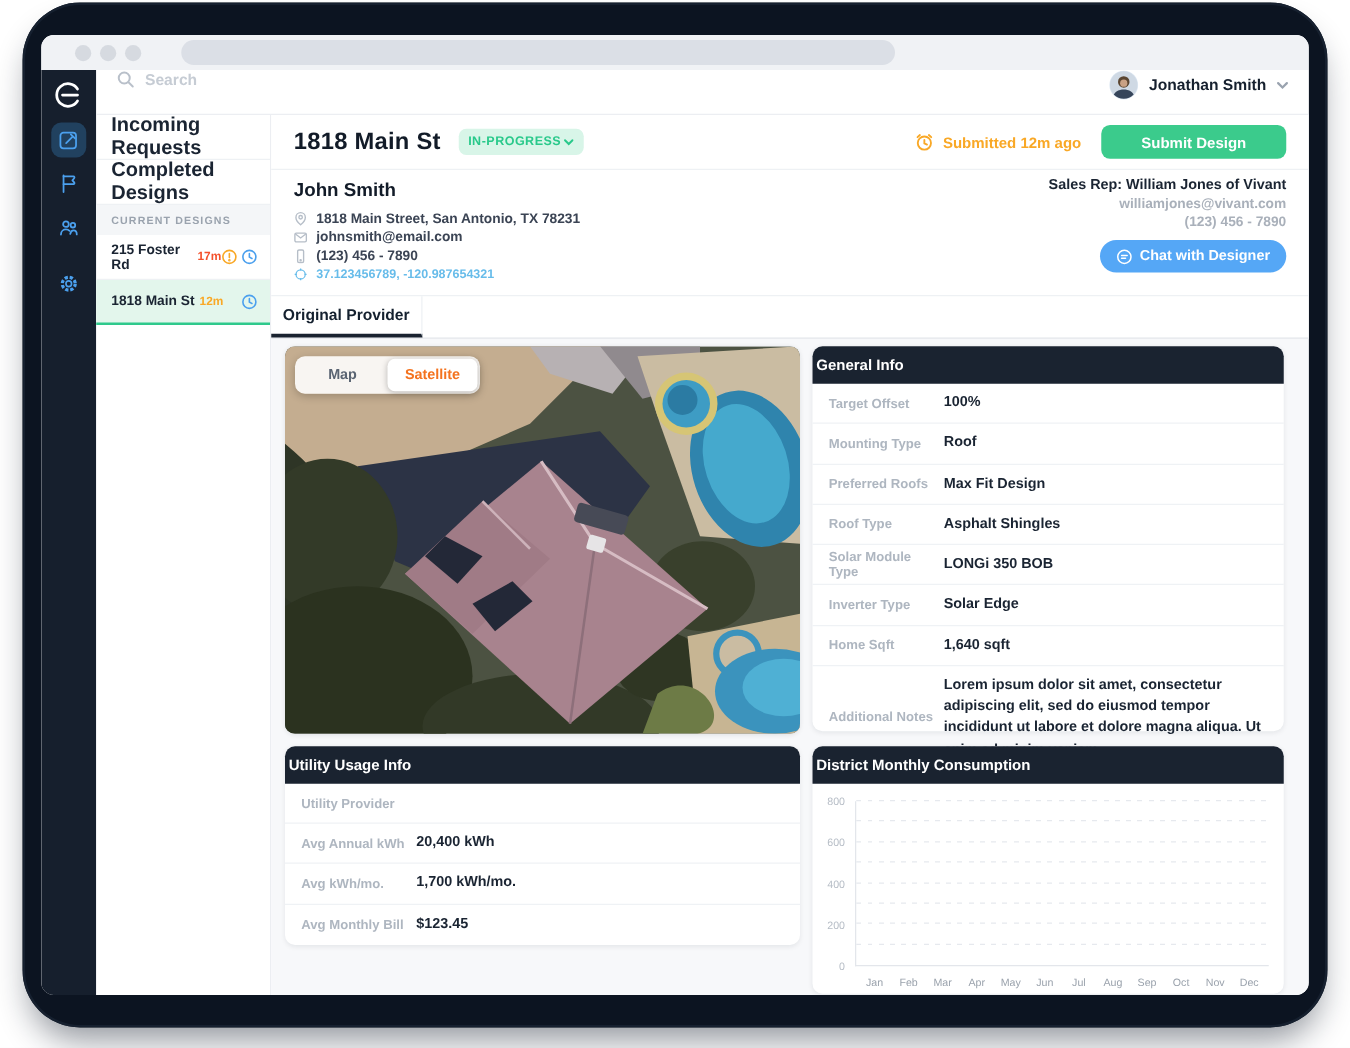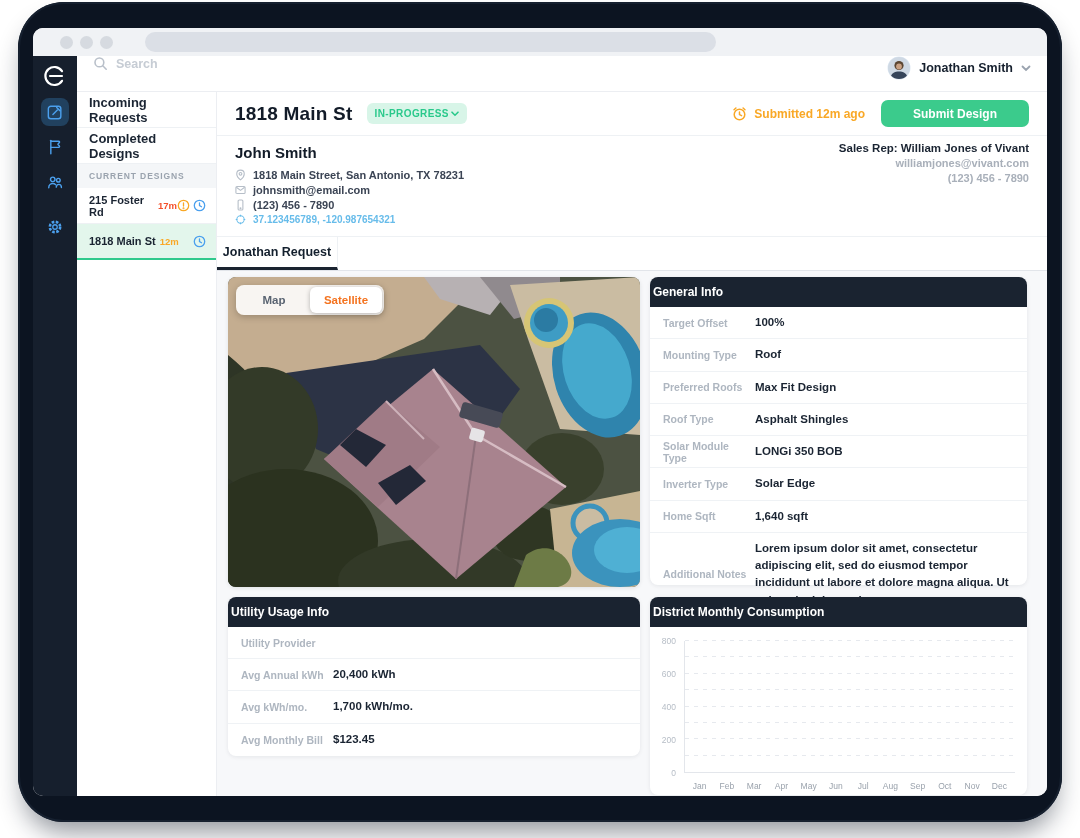--- a/index.html
+++ b/index.html
@@ -33,21 +33,21 @@
     font-family:"Liberation Sans",sans-serif; }
   .search input::placeholder { color:#c6ccd4; font-weight:600; }
   .user { margin-left:auto; display:flex; align-items:center; gap:8px; cursor:pointer; }
   .user-name { font-size:12.5px; font-weight:700; color:#16202e; }
 
   .body { flex:1; display:flex; min-height:0; }
 
   
   .sidebar { width:140px; background:#fff; border-right:1px solid #eceef2; flex:none; }
   .side-item { height:36px; display:flex; align-items:center; padding:0 12px;
-    border-bottom:1px solid #eef1f4; font-size:13px; font-weight:700; color:#1a2432; cursor:pointer; }
+    border-bottom:1px solid #eef1f4; font-size:16px; font-weight:700; color:#1a2432; cursor:pointer; }
   .side-section { height:24px; background:#f4f6f8; display:flex; align-items:center; padding:0 12px;
     font-size:8.5px; font-weight:700; letter-spacing:.9px; color:#9aa3ae; }
   .design-item { height:36px; display:flex; align-items:center; padding:0 10px 0 12px;
     border-bottom:1px solid #eef1f4; font-size:11px; font-weight:700; color:#1a2432; cursor:pointer; }
   .design-item .age { margin-left:4px; font-size:9.5px; font-weight:700; }
   .age-red { color:#f4512c; } .age-orange { color:#f9a826; }
   .badges { margin-left:auto; display:flex; gap:3px; align-items:center; }
   .design-item.selected { background:#e3f6ec; border-bottom:2px solid #2fc98c; }
 
   
@@ -293,25 +293,32 @@
                     <circle cx="6" cy="6" r="4"></circle>
                       <path d="M6,0.8 L6,2.6 M6,9.4 L6,11.2 M0.8,6 L2.6,6 M9.4,6 L11.2,6"></path>
                   </svg>
                   <span>37.123456789, -120.987654321</span>
                 </div>
               </div>
               <div class="rep">
                 <div class="rep-line1">Sales Rep: William Jones of Vivant</div>
                 <div class="rep-sub">williamjones@vivant.com</div>
                 <div class="rep-sub">(123) 456 - 7890</div>
+                <button class="chat-btn">
+                  <svg width="13" height="13" viewBox="0 0 14 14" fill="none" stroke="#ffffff" stroke-width="1.3" stroke-linecap="round">
+                    <circle cx="7" cy="7" r="5.7"></circle>
+                      <path d="M4.6,5.8 L9.4,5.8 M4.6,8.2 L8,8.2"></path>
+                  </svg>
+                  <span>Chat with Designer</span>
+                </button>
               </div>
             </div>
 
             <div class="tab-strip">
-              <div class="tab">Jonathan Request</div>
+              <div class="tab">Original Provider</div>
             </div>
 
             <div class="content">
 
               <div class="col-left">
                 <div class="map-card">
                   <svg class="sat" viewBox="0 0 412 310" preserveAspectRatio="none">
                     <rect width="412" height="310" fill="#4c5242"></rect>
                     <path d="M0,0 L258,0 L196,62 L118,96 L36,122 L0,92 Z" fill="#c4ad90"></path>
                     <path d="M196,0 L292,0 L262,38 L212,22 Z" fill="#b7b1b3"></path>

